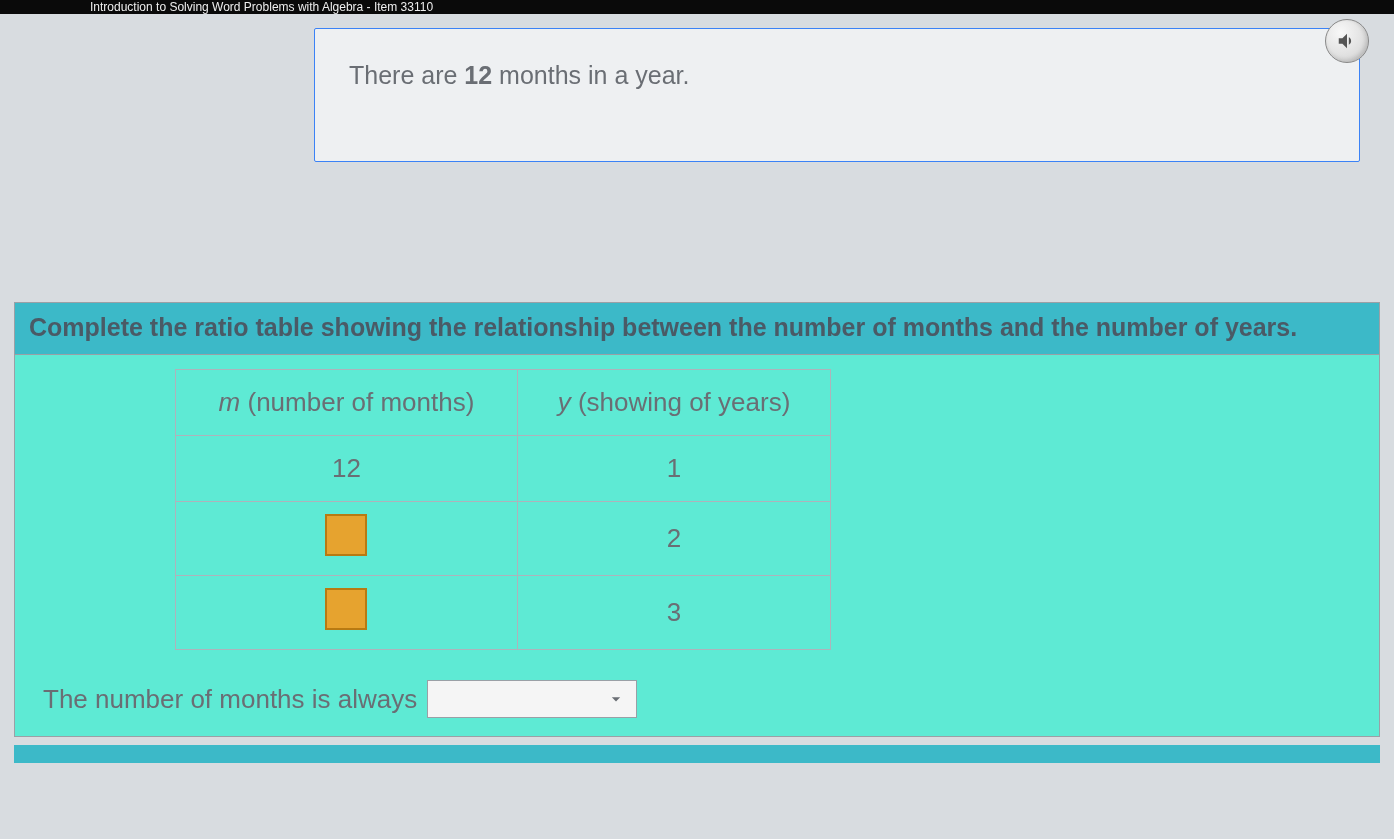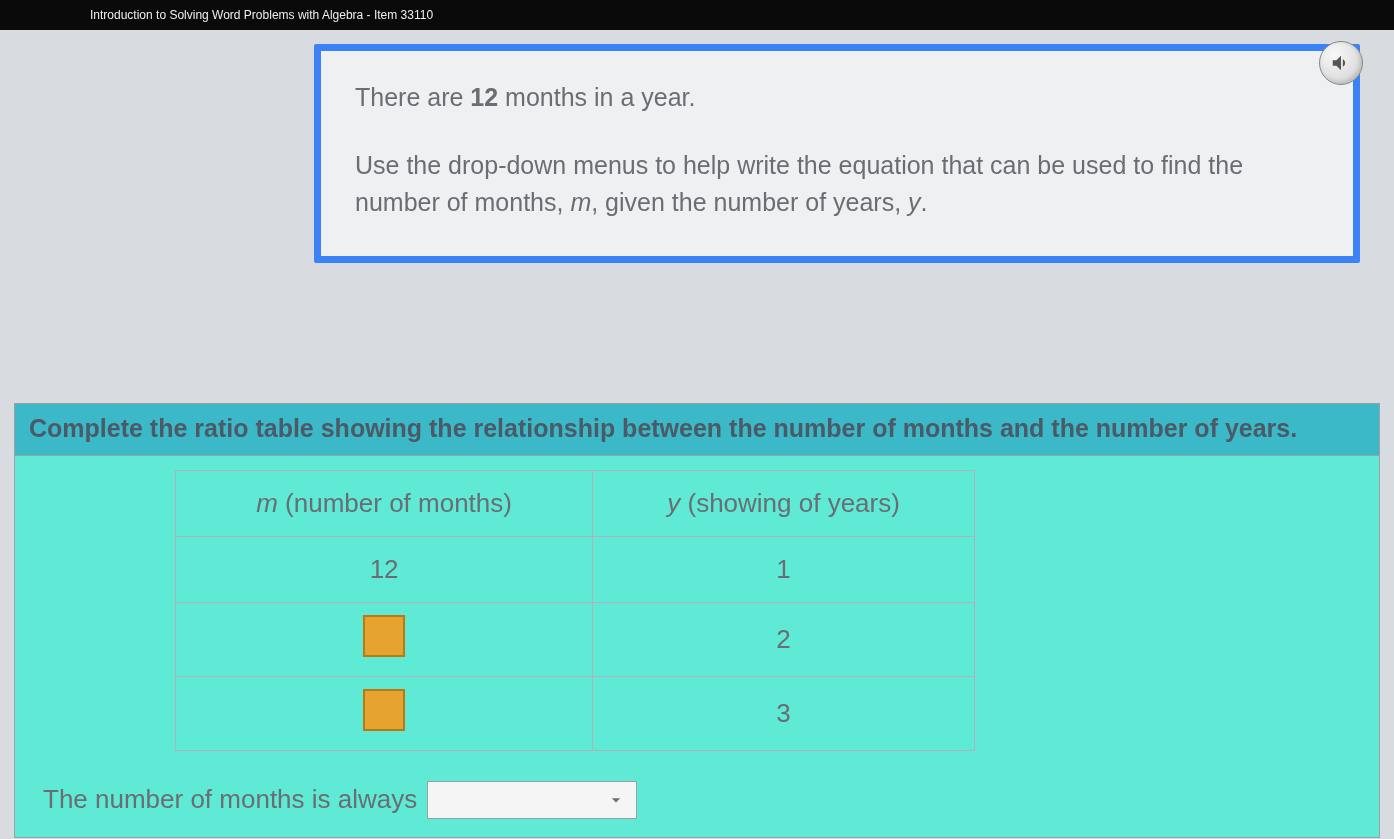--- a/index.html
+++ b/index.html
@@ -7,33 +7,33 @@
     font-family: Arial, Helvetica, sans-serif;
     background: #d8dce0;
     width: 1394px;
     height: 839px;
     overflow: hidden;
     position: relative;
   }
   .top-bar {
     background: #0a0a0a;
     color: #eee;
-    height: 30px;
+    height: 14px;
     width: 100%;
     font-size: 12px;
     padding: 0 90px;
     display: flex;
     align-items: center;
   }
   .content-wrap {
     padding: 14px 14px 0 14px;
   }
   .problem-box {
     background: #eef0f2;
-    border: 7px solid #3b82f6;
+    border: 1px solid #3b82f6;
     border-radius: 2px;
     margin-left: 300px;
     margin-right: 20px;
     padding: 28px 34px 36px 34px;
     position: relative;
     color: #6a6e74;
     font-size: 25px;
     line-height: 1.45;
   }
   .problem-box .line1 { margin-bottom: 32px; }
@@ -68,21 +68,21 @@
     padding: 10px 14px 12px 14px;
     border-bottom: 1px solid #9aa0a6;
   }
   .question-body {
     padding: 14px 20px 18px 160px;
     color: #6a6e74;
     font-size: 26px;
   }
   table.ratio {
     border-collapse: collapse;
-    width: 800px;
+    width: 656px;
     margin-bottom: 30px;
   }
   table.ratio th, table.ratio td {
     border: 1px solid #aeb3ba;
     text-align: center;
     padding: 12px 8px;
     font-weight: normal;
     color: #6a6e74;
     font-size: 26px;
     height: 66px;
@@ -136,23 +136,20 @@
 
   <div class="problem-box">
     <div class="audio-btn">
       <svg viewBox="0 0 24 24">
           <path d="M3 9v6h4l5 5V4L7 9H3zm13.5 3c0-1.8-1-3.3-2.5-4v8c1.5-.7 2.5-2.2 2.5-4z"></path>
         </svg>
     </div>
     <div class="line1">
       <span>There are </span><span class="bold-num">12</span><span> months in a year.</span>
     </div>
-    <div class="line2">
-      <span>Use the drop-down menus to help write the equation that can be used to find the number of months, </span><span class="ital">m</span><span>, given the number of years, </span><span class="ital">y</span><span>.</span>
-    </div>
   </div>
 
   <div class="question-block">
     <div class="question-header">Complete the ratio table showing the relationship between the number of months and the number of years.</div>
     <div class="question-body">
 
       <table class="ratio">
         <thead>
           <tr>
             <th>

